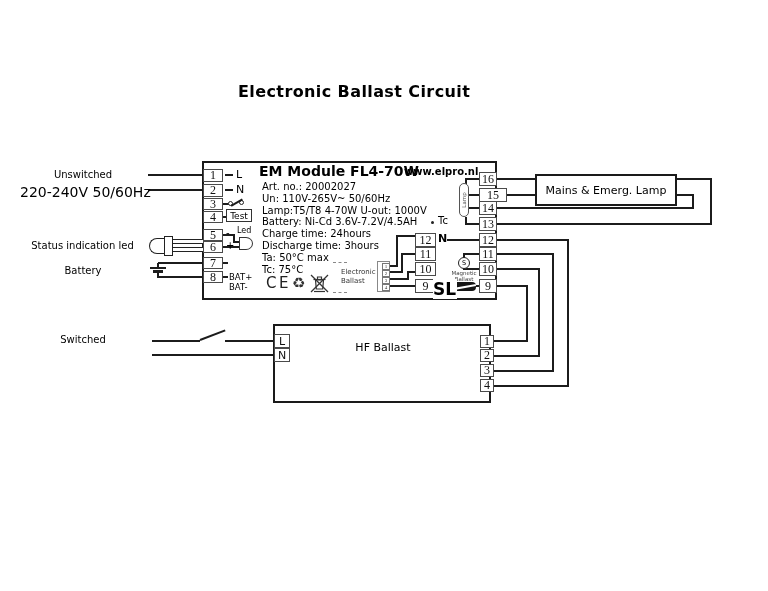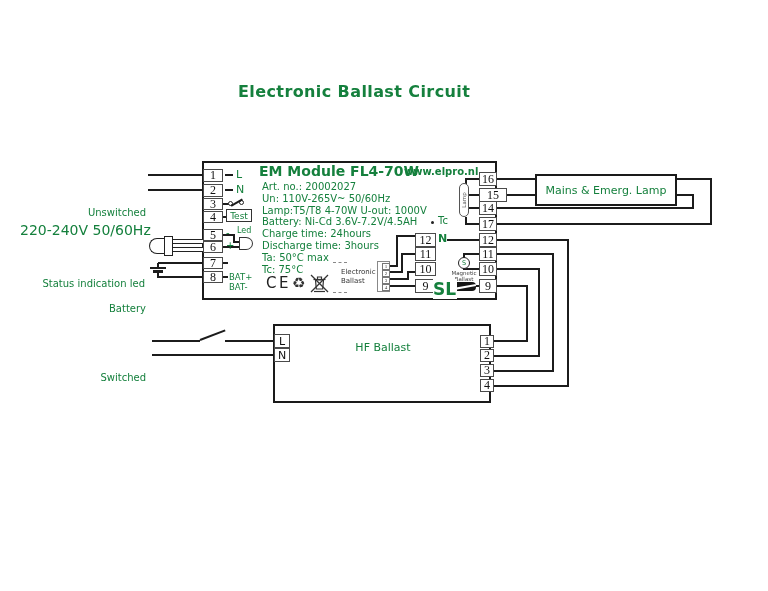--- a/index.html
+++ b/index.html
@@ -7,22 +7,22 @@
          font-family:"DejaVu Sans","Liberation Sans",sans-serif;color:#111;}
   .wh{position:absolute;height:2px;background:#1c1c1c;}
   .wv{position:absolute;width:2px;background:#1c1c1c;}
   .bigbox{position:absolute;border:2px solid #1a1a1a;background:#fff;box-sizing:border-box;}
   .term{position:absolute;border:1px solid #4a4a4a;background:#fff;box-sizing:border-box;
         display:flex;align-items:center;justify-content:center;
         font-family:"Liberation Serif","DejaVu Serif",serif;font-size:12px;color:#111;}
   .pin{position:absolute;border:1px solid #777;background:#fff;box-sizing:border-box;
        display:flex;align-items:center;justify-content:center;
        font-family:"Liberation Serif",serif;font-size:5px;color:#333;}
-  .lbl{position:absolute;white-space:nowrap;color:#15803d;}
-  .r{text-align:right;margin-top:38px;}
+  .lbl{position:absolute;white-space:nowrap;color:#000000;}
+  .r{text-align:center;}
   .circ{position:absolute;border:1.5px solid #222;border-radius:50%;background:#fff;box-sizing:border-box;}
   .dash{position:absolute;border-top:1px dashed #888;width:14px;height:0;}
 </style>
 </head>
 <body>
 
 <div id="stage">
 
   <div class="bigbox" style="left:202px;top:161px;width:295px;height:139px;"></div>
   <div class="bigbox" style="left:273px;top:324px;width:218px;height:79px;"></div>
@@ -143,21 +143,21 @@
   <div class="term" style="left:203px;top:198px;width:20px;height:12px;">3</div>
   <div class="term" style="left:203px;top:211px;width:20px;height:12px;">4</div>
   <div class="term" style="left:203px;top:229px;width:20px;height:12px;">5</div>
   <div class="term" style="left:203px;top:241px;width:20px;height:12px;">6</div>
   <div class="term" style="left:203px;top:257px;width:20px;height:12px;">7</div>
   <div class="term" style="left:203px;top:271px;width:20px;height:12px;">8</div>
 
   <div class="term" style="left:479px;top:172px;width:18px;height:14px;">16</div>
   <div class="term" style="left:479px;top:188px;width:28px;height:14px;">15</div>
   <div class="term" style="left:479px;top:201px;width:18px;height:14px;">14</div>
-  <div class="term" style="left:479px;top:217px;width:18px;height:14px;">17</div>
+  <div class="term" style="left:479px;top:217px;width:18px;height:14px;">13</div>
   <div class="term" style="left:479px;top:233px;width:18px;height:14px;">12</div>
   <div class="term" style="left:479px;top:247px;width:18px;height:14px;">11</div>
   <div class="term" style="left:479px;top:262px;width:18px;height:14px;">10</div>
   <div class="term" style="left:479px;top:279px;width:18px;height:14px;">9</div>
 
   <div class="term" style="left:415px;top:233px;width:21px;height:14px;">12</div>
   <div class="term" style="left:415px;top:247px;width:21px;height:14px;">11</div>
   <div class="term" style="left:415px;top:262px;width:21px;height:14px;">10</div>
   <div class="term" style="left:415px;top:279px;width:21px;height:14px;">9</div>
 

